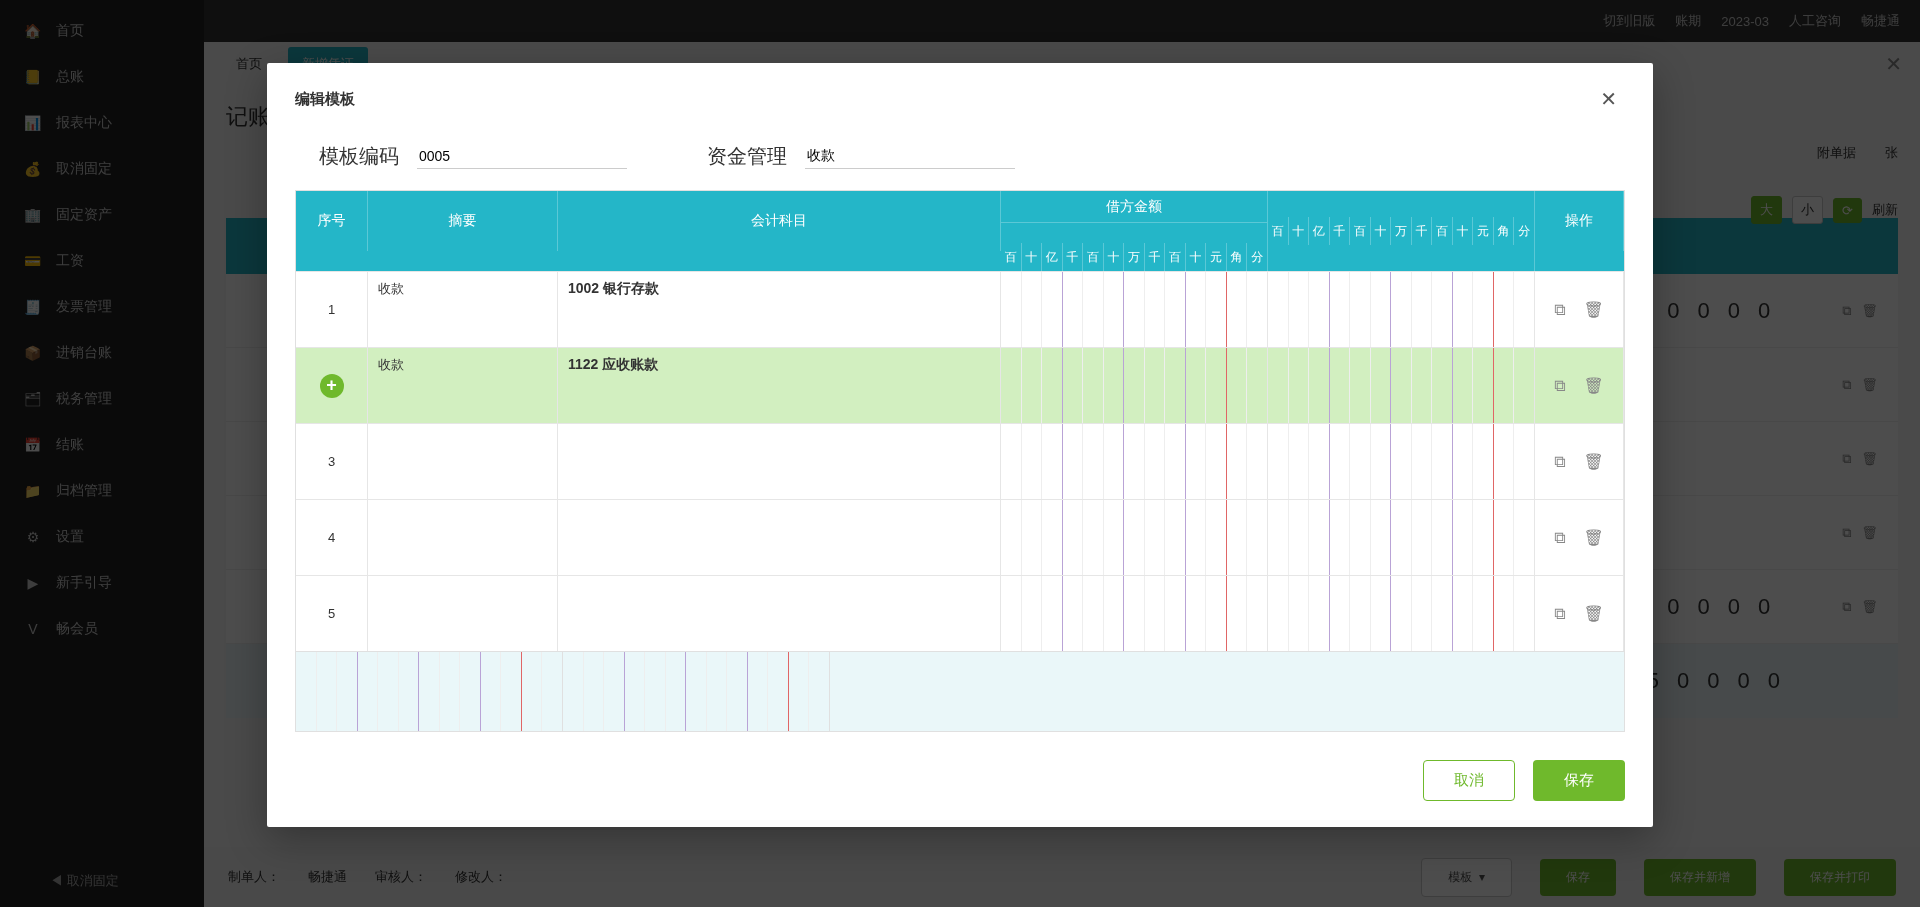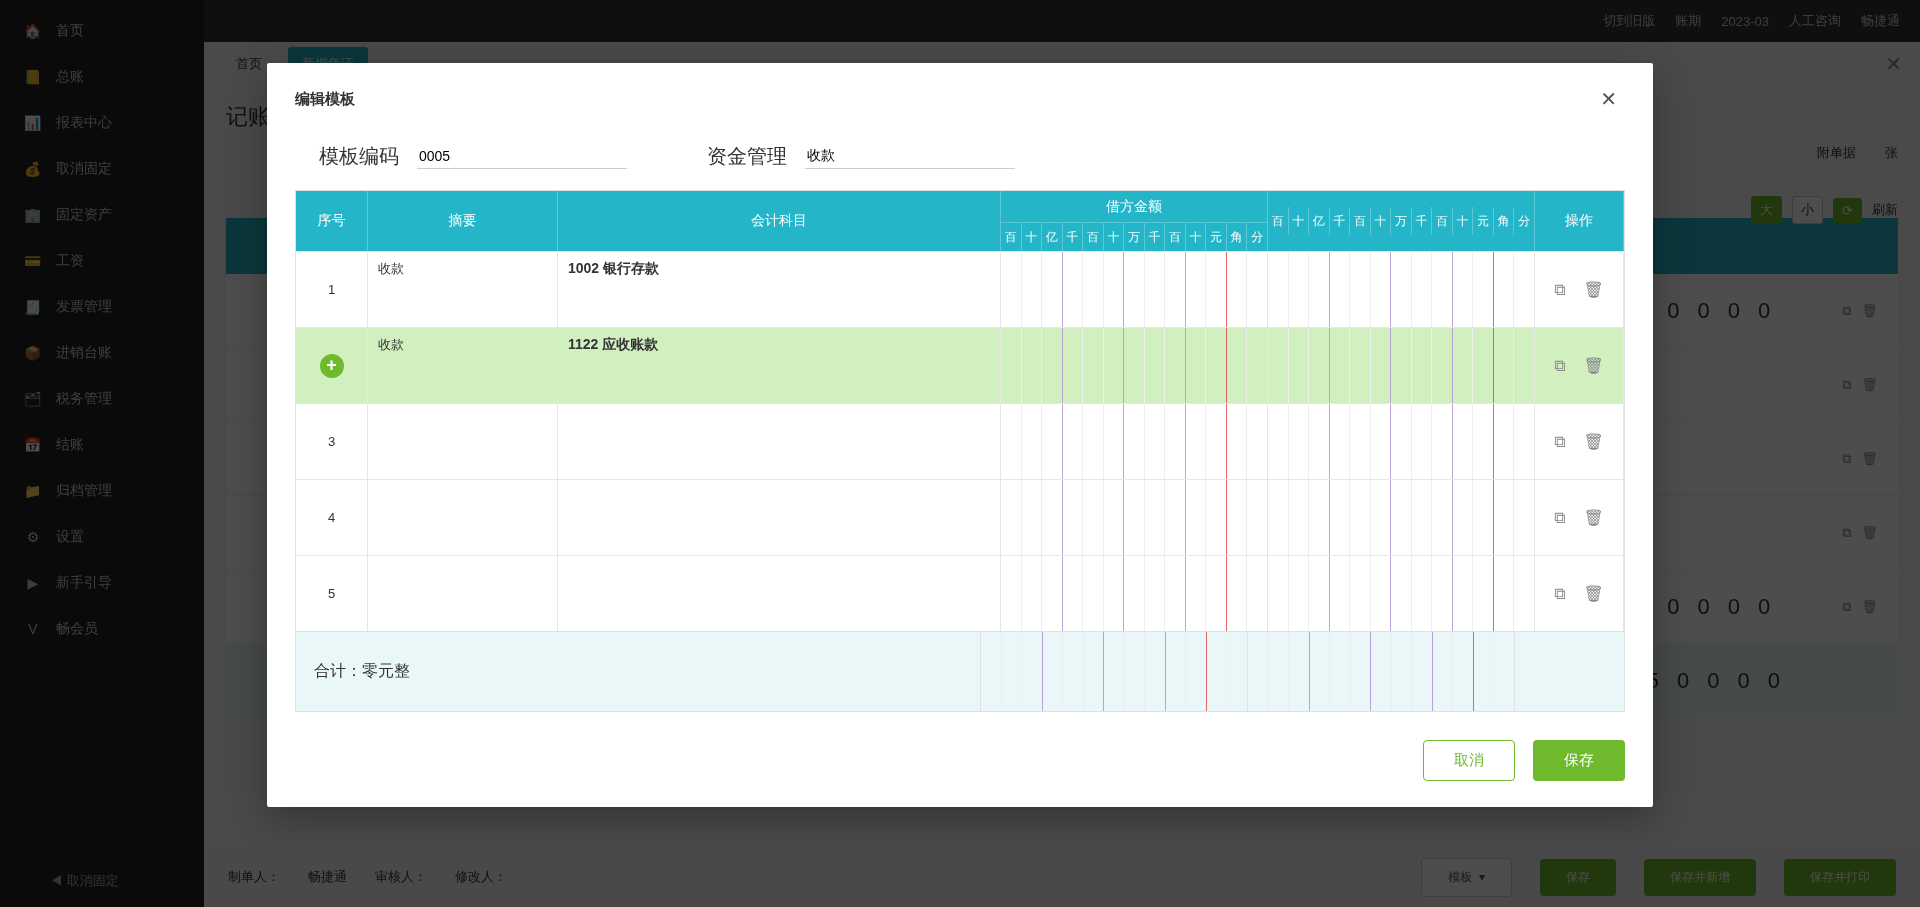--- a/index.html
+++ b/index.html
@@ -51,21 +51,21 @@
 .form-label { font-size: 20px; color: #333; }
 .form-input { border: none; border-bottom: 1px solid #ccc; width: 210px; font-size: 14px; padding: 4px 2px; outline: none; }
 
 
 .grid { border: 1px solid #e0e0e0; }
 .grid-head1 { display: flex; background: #24b6c8; color: #fff; font-size: 14px; }
 .grid-head1 > div { display: flex; align-items: center; justify-content: center; border-right: 1px solid rgba(255,255,255,0.25); }
 .col-idx { width: 72px; }
 .col-summary { width: 190px; }
 .col-account { width: 443px; }
-.col-debit, .col-credit { width: 267px; flex-direction: column; }
+.col-debit, .col-credit { width: 267px; flex-direction: column; gap: 20px; }
 .col-ops { flex: 1; }
 .amount-label { height: 32px; display: flex; align-items: center; justify-content: center; width: 100%; border-bottom: 1px solid rgba(255,255,255,0.25); }
 .digits-label { display: flex; height: 28px; width: 100%; }
 .digits-label span { flex: 1; display: flex; align-items: center; justify-content: center; font-size: 12px; border-right: 1px solid rgba(255,255,255,0.25); }
 .digits-label span:last-child { border-right: none; }
 .head-2row { height: 60px; display: flex; align-items: center; justify-content: center; }
 
 .grid-row { display: flex; height: 76px; background: #fff; border-top: 1px solid #e6e6e6; position: relative; }
 .grid-row.sel { background: #d2efc0; }
 .grid-row > div { border-right: 1px solid #e6e6e6; }
@@ -525,21 +525,20 @@
                 </div>
               </div>
               <div class="col-ops">
                 <span class="row-icon">⧉</span>
                 <span class="row-icon">🗑</span>
               </div>
             </div>
           </div>
 
         <div class="grid-total">
-          <div class="tot-label">合计：零元整</div>
           <div class="tot-digits">
               <div class="digits-grid" id="tot-d1">
                 <span></span>
                 <span></span>
                 <span></span>
                 <span></span>
                 <span></span>
                 <span></span>
                 <span></span>
                 <span></span>

